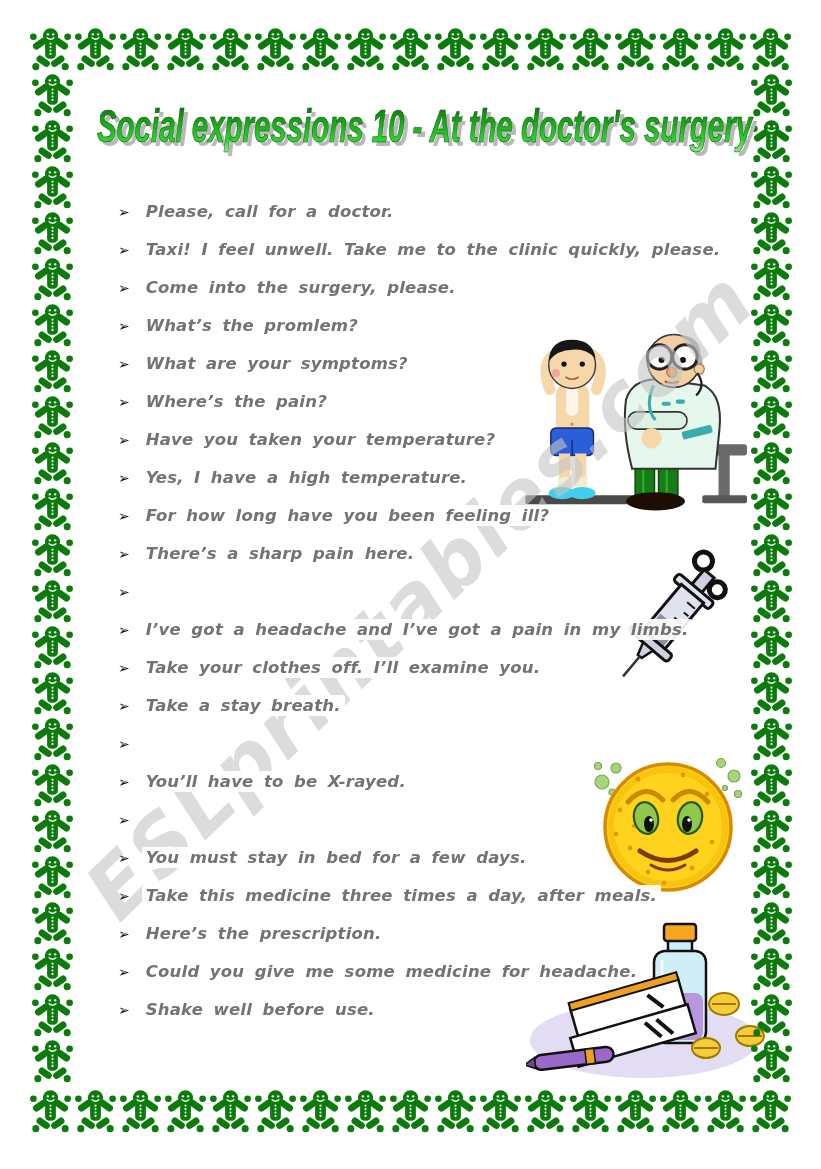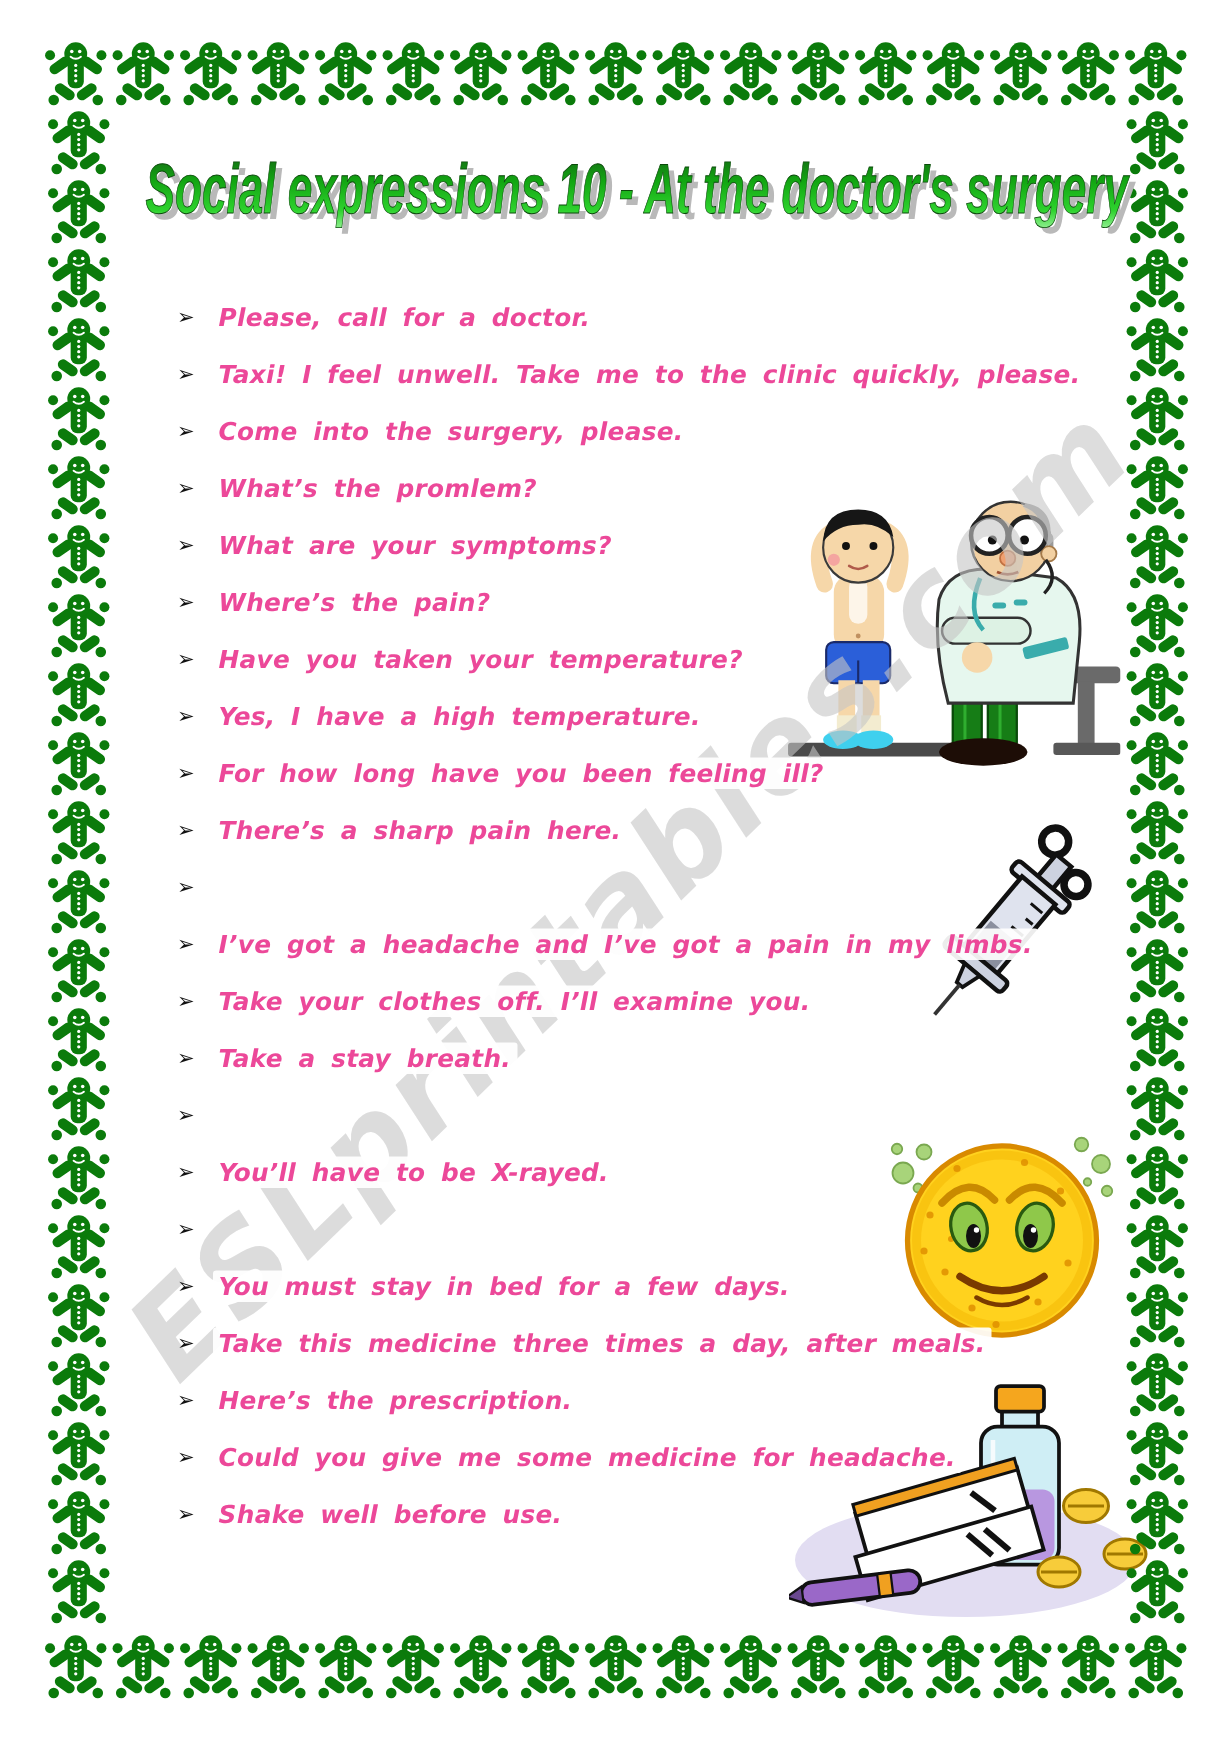--- a/index.html
+++ b/index.html
@@ -16,21 +16,21 @@
   .ginger{width:45px;height:46px;flex:0 0 auto;}
 
   
   .title-wrap{position:absolute;left:92px;top:88px;width:672px;height:78px;z-index:4;}
 
   
   .phrase-list{position:absolute;left:118px;top:192px;width:580px;z-index:4;
                list-style:none;margin:0;padding:0;}
   .phrase{display:flex;align-items:center;height:38px;white-space:nowrap;}
   .bullet{font-size:14px;color:#111;margin-right:12px;flex:0 0 auto;transform:translateY(1px);}
-  .phrase-text{font-weight:bold;font-size:16.5px;color:#ec4899;letter-spacing:0.2px;
+  .phrase-text{font-weight:bold;font-size:16.5px;color:#737373;letter-spacing:0.2px;
                word-spacing:4.5px;background:rgba(255,255,255,0.92);padding:1px 4px;
                border-radius:2px;}
 
   
   .watermark{position:absolute;left:420px;top:595px;z-index:2;
              transform:translate(-50%,-50%) rotate(-44deg);
              font-family:"DejaVu Sans",sans-serif;font-weight:bold;font-size:80px;
              color:#c6c6c6;opacity:0.6;letter-spacing:3px;white-space:nowrap;}
 
   

